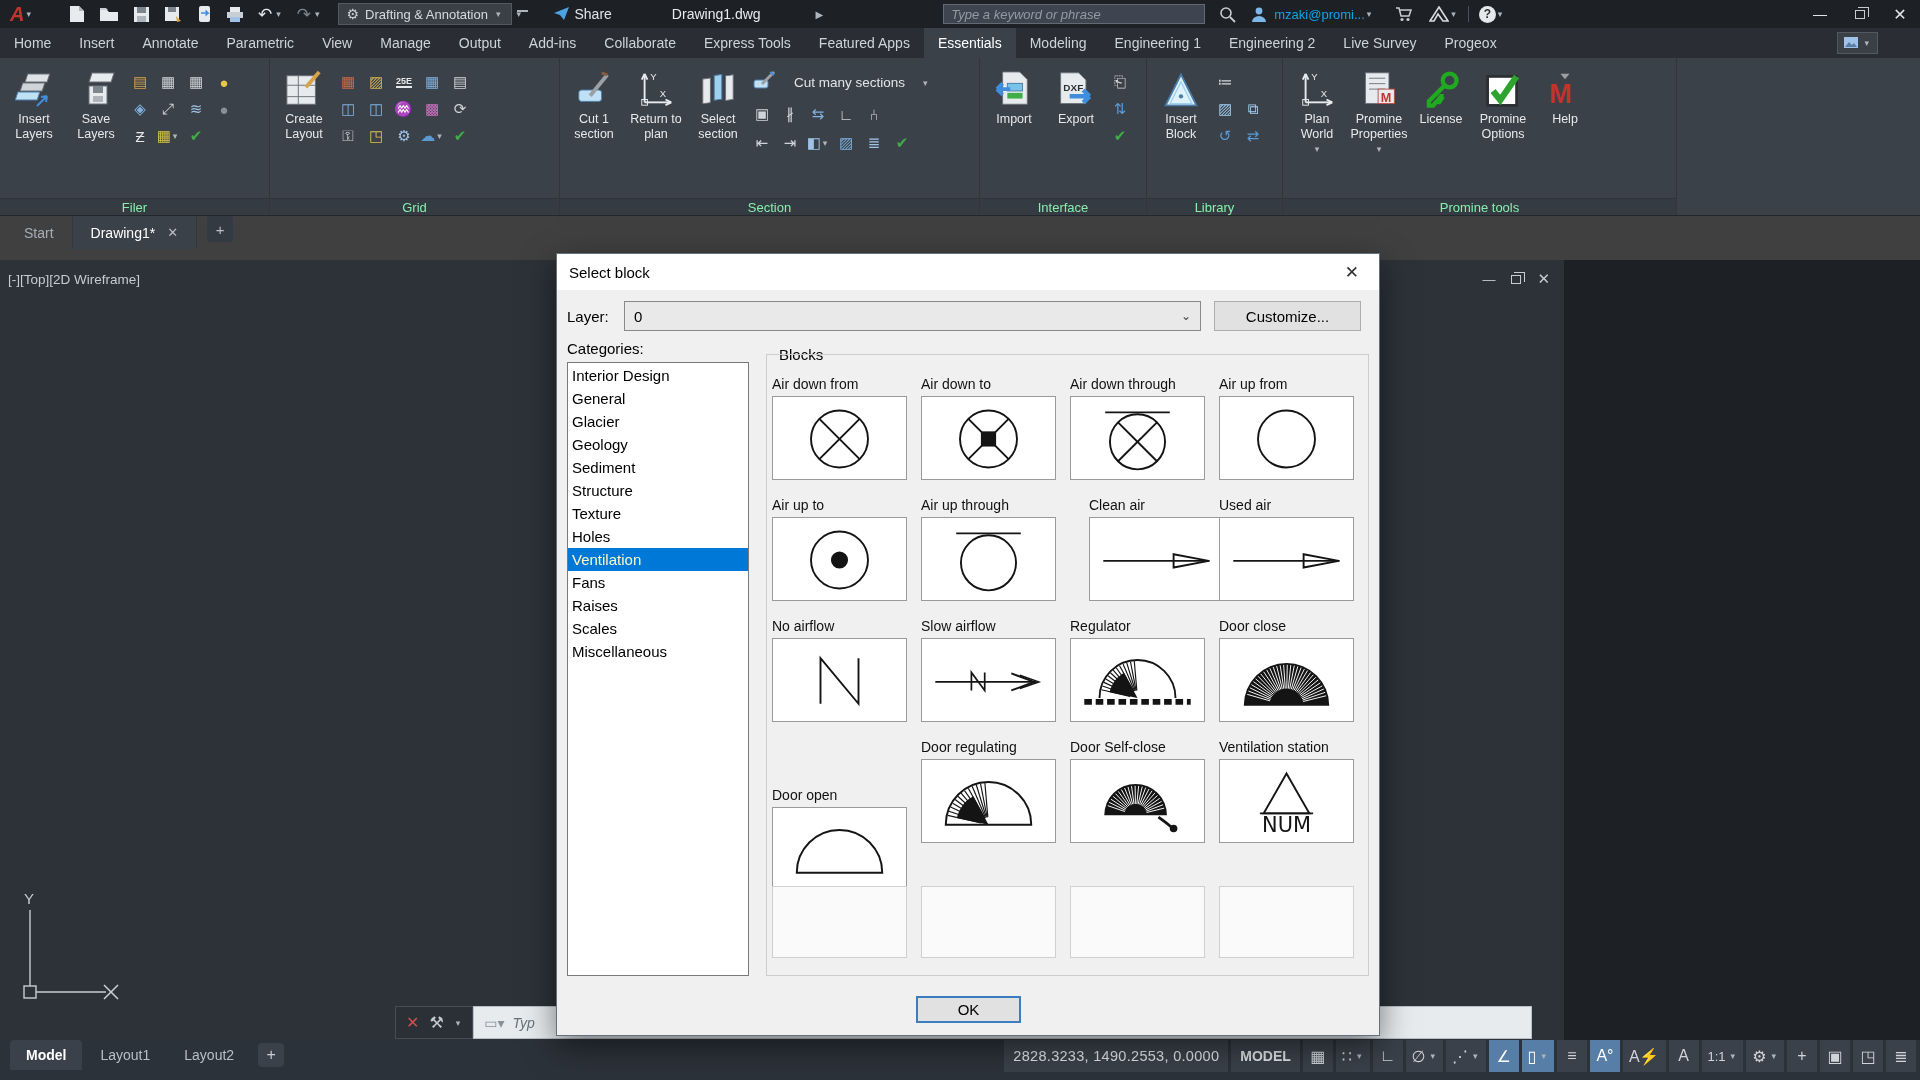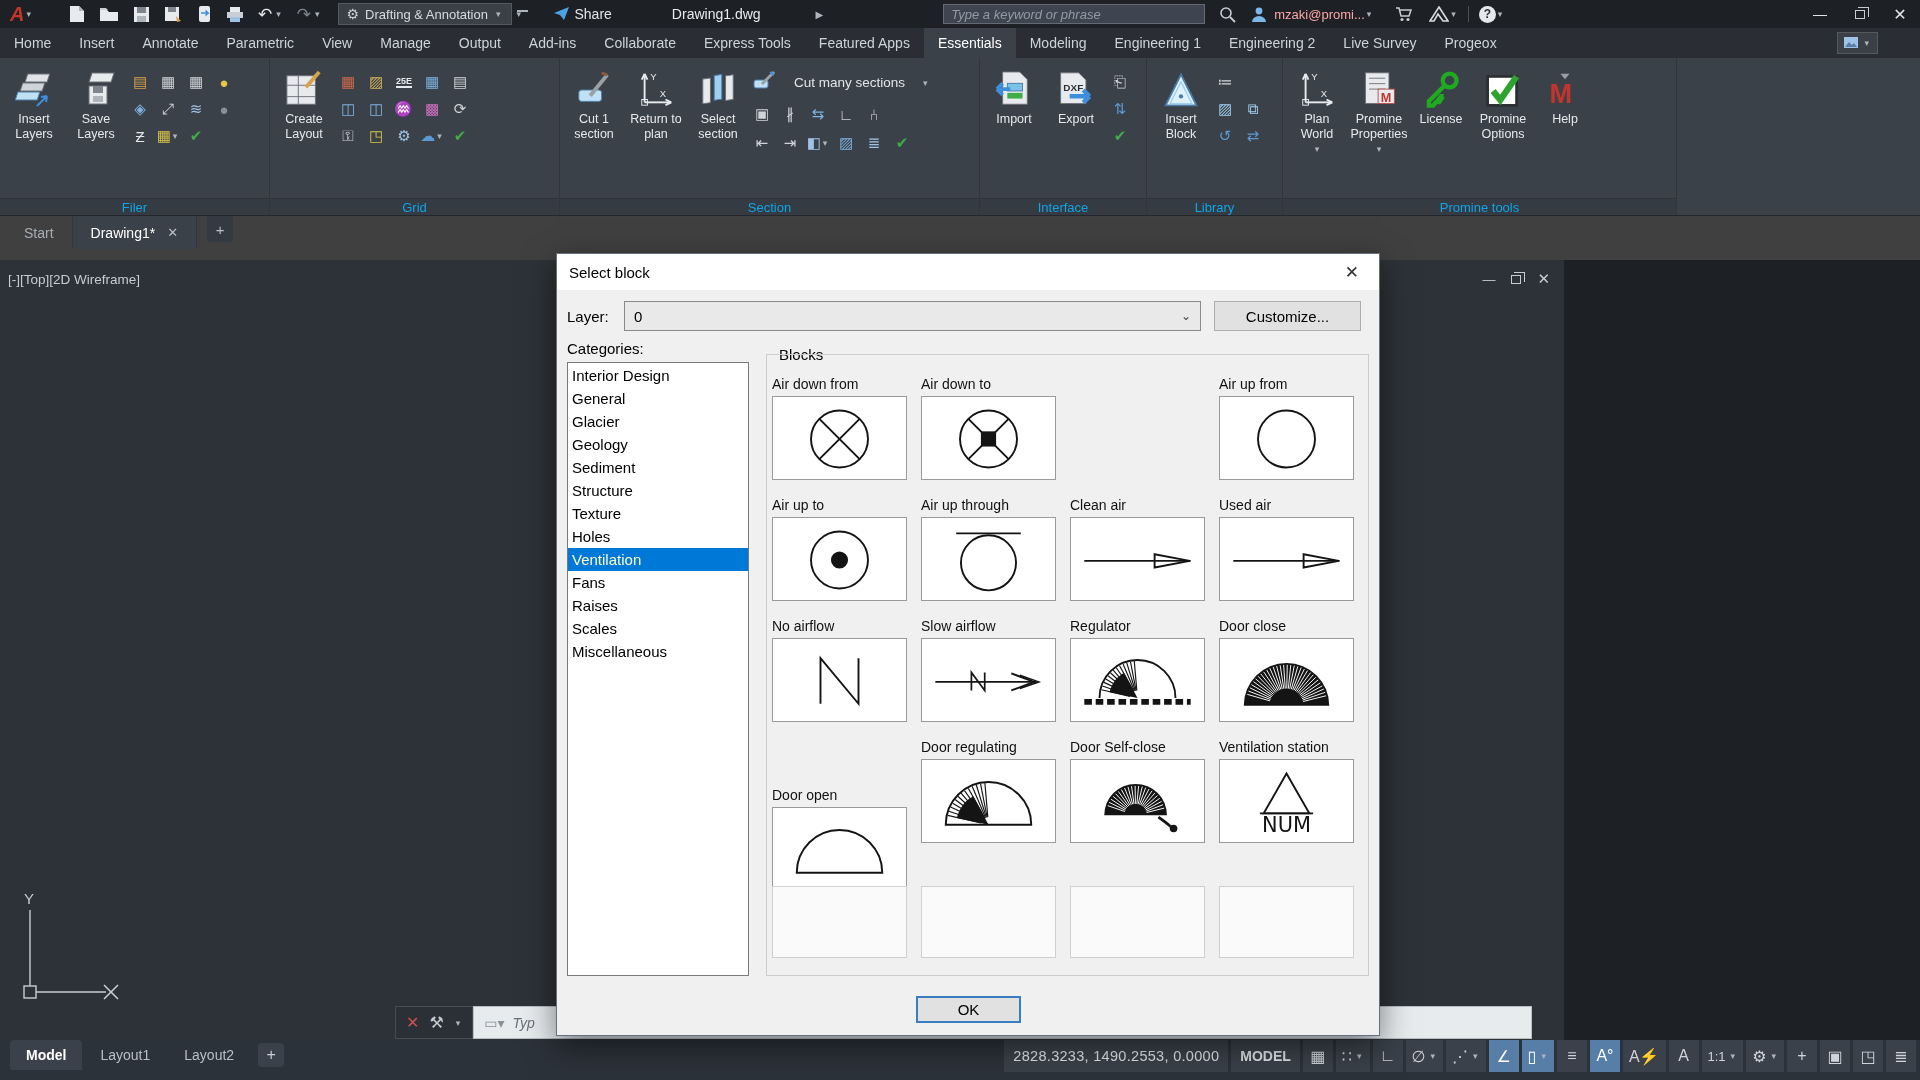--- a/index.html
+++ b/index.html
@@ -14,35 +14,35 @@
   .ws-box{display:flex;align-items:center;gap:6px;background:#3a4046;border:1px solid #54595f;height:22px;padding:0 8px;margin-left:16px;font-size:13px;color:#d7dbde}
   .ws-stack{width:11px;height:9px;border-top:2px solid #aeb4ba;position:relative;margin-left:5px}
   .ws-stack:after{content:"▾";position:absolute;top:-3px;left:0;font-size:9px;color:#aeb4ba}
   .share{display:flex;align-items:center;gap:5px;margin-left:26px;font-size:14px;color:#e2e5e8}
   .fname{display:flex;align-items:center;margin-left:60px;font-size:14px;color:#e8ebee}
   .fname .caret{font-size:10px;margin-left:55px}
   .search-box{margin-left:118px}
   .search-box input{width:262px;height:20px;background:#3f4550;border:1px solid #646a72;color:#c9ced4;font-style:italic;font-size:13px;padding:0 7px;font-family:"Liberation Sans",sans-serif}
   .search-box input::placeholder{color:#949ba3;font-style:italic}
   .tb-ic{display:flex;align-items:center;margin-left:14px}
-  .user{font-size:13px;color:#fca5a5;margin-left:6px}
+  .user{font-size:13px;color:#0ea5e9;margin-left:6px}
   .tdiv{width:1px;height:16px;background:#4a5056;margin:0 10px}
   .qmark{width:17px;height:17px;border-radius:50%;background:#e6e9eb;color:#2b2f33;font-size:12px;font-weight:bold;display:flex;align-items:center;justify-content:center}
   .winbtns{display:flex;align-items:center;gap:0;margin-left:auto}
   .winbtn{width:40px;height:28px;display:flex;align-items:center;justify-content:center;color:#e2e5e8;font-size:14px}
   
   .tabrow{position:absolute;left:0;top:28px;width:1920px;height:30px;background:#2a2e34;display:flex;align-items:flex-end}
   .rtab{padding:6px 14px;font-size:14px;color:#ced3d8;height:30px;display:flex;align-items:center}
   .rtab.active{background:#3b4149;color:#fff}
   .tabrow-right{margin-left:auto;margin-right:42px;display:flex;align-items:center;gap:4px;background:#3a4046;border:1px solid #54595f;height:22px;padding:0 6px;margin-bottom:4px}
   
   .ribbon{position:absolute;left:0;top:58px;width:1920px;height:158px;background:#3b4149;display:flex;border-bottom:1px solid #23262b}
   .panel{display:flex;flex-direction:column;border-right:1px solid #31363d}
   .panel-content{flex:1;display:flex;padding:4px 6px 0 6px;gap:6px}
-  .panel-label{height:17px;background:#353b42;color:#0ea5e9;font-size:13px;display:flex;align-items:center;justify-content:center;border-top:1px solid #2e3339}
+  .panel-label{height:17px;background:#353b42;color:#86efac;font-size:13px;display:flex;align-items:center;justify-content:center;border-top:1px solid #2e3339}
   .bigbtn{width:56px;display:flex;flex-direction:column;align-items:center;text-align:center;color:#e6e9ec;font-size:12.5px;line-height:15px;padding-top:6px}
   .bigbtn .bicon{width:38px;height:44px;display:flex;align-items:center;justify-content:center}
   .minigrid{display:flex;flex-direction:column;justify-content:flex-start;gap:7px;padding-top:10px}
   .minirow{display:flex;align-items:center;gap:8px}
   .mini{width:20px;height:20px;display:flex;align-items:center;justify-content:center;font-size:15px;color:#c9ced4}
   .mini .t25{font-size:9px;font-weight:bold;color:#e6e9ec;border-bottom:2px solid #e6e9ec}
   .cutmany{display:flex;align-items:center;gap:16px;color:#e2e5e8;font-size:13.5px;padding-top:8px}
   .panel-filer{width:270px}.panel-grid{width:290px}.panel-section{width:420px}
   .panel-interface{width:167px}.panel-library{width:136px}.panel-promine{width:394px}
   
@@ -635,20 +635,31 @@
         <div class="blockname">Air down to</div>
         <div class="blockbox">
           <svg width="133" height="82" viewBox="0 0 140 86">
             <circle cx="70" cy="44" r="30" stroke="#141414" stroke-width="2" fill="none"></circle>
             <line x1="48.8" y1="22.8" x2="91.2" y2="65.2" stroke="#141414" stroke-width="2" fill="none"></line>
             <line x1="48.8" y1="65.2" x2="91.2" y2="22.8" stroke="#141414" stroke-width="2" fill="none"></line>
             <rect x="62" y="36" width="16" height="16" fill="#141414"></rect>
           </svg>
         </div>
       </div>
+      <div class="blockcell" style="left: 513px; top: 122px;">
+        <div class="blockname">Air down through</div>
+        <div class="blockbox">
+          <svg width="133" height="82" viewBox="0 0 140 86">
+            <circle cx="70" cy="47" r="29" stroke="#141414" stroke-width="2" fill="none"></circle>
+            <line x1="49.5" y1="26.5" x2="90.5" y2="67.5" stroke="#141414" stroke-width="2" fill="none"></line>
+            <line x1="49.5" y1="67.5" x2="90.5" y2="26.5" stroke="#141414" stroke-width="2" fill="none"></line>
+            <line x1="36" y1="16" x2="104" y2="16" stroke="#141414" stroke-width="2" fill="none"></line>
+          </svg>
+        </div>
+      </div>
       <div class="blockcell" style="left: 662px; top: 122px;">
         <div class="blockname">Air up from</div>
         <div class="blockbox">
           <svg width="133" height="82" viewBox="0 0 140 86">
             <circle cx="70" cy="44" r="30" stroke="#141414" stroke-width="2" fill="none"></circle>
           </svg>
         </div>
       </div>
       <div class="blockcell" style="left: 215px; top: 243px;">
         <div class="blockname">Air up to</div>
@@ -661,21 +672,21 @@
       </div>
       <div class="blockcell" style="left: 364px; top: 243px;">
         <div class="blockname">Air up through</div>
         <div class="blockbox">
           <svg width="133" height="82" viewBox="0 0 140 86">
             <circle cx="70" cy="47" r="29" stroke="#141414" stroke-width="2" fill="none"></circle>
             <line x1="36" y1="16" x2="104" y2="16" stroke="#141414" stroke-width="2" fill="none"></line>
           </svg>
         </div>
       </div>
-      <div class="blockcell" style="left: 513px; top: 243px;">
+      <div class="blockcell" style="left: 532px; top: 243px;">
         <div class="blockname">Clean air</div>
         <div class="blockbox">
           <svg width="133" height="82" viewBox="0 0 140 86">
             <line x1="14" y1="45" x2="126" y2="45" stroke="#141414" stroke-width="2" fill="none"></line>
             <polygon points="88,38 125,45 88,52" stroke="#141414" stroke-width="2" fill="none"></polygon>
           </svg>
         </div>
       </div>
       <div class="blockcell" style="left: 662px; top: 243px;">
         <div class="blockname">Used air</div>

